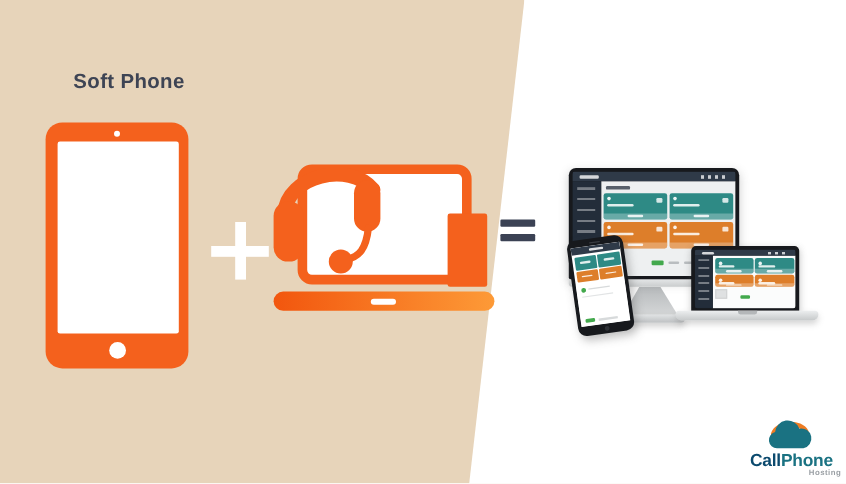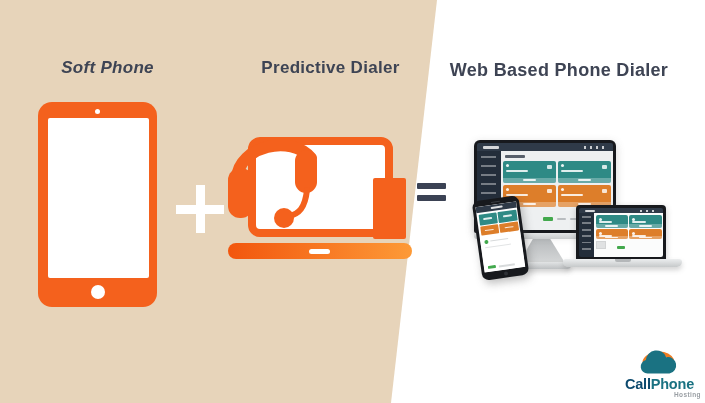--- a/index.html
+++ b/index.html
@@ -7,21 +7,21 @@
   html,body { background:#ffffff; }
   body { font-family:"Liberation Sans", sans-serif; }
   .canvas { position:relative; width:705px; height:403px; background:#ffffff; overflow:hidden; }
 
   
   .beige-bg { position:absolute; inset:0; background:#e7d4ba;
     clip-path:polygon(0 0, 437px 0, 391px 403px, 0 403px); }
 
   .headline { position:absolute; font-size:17px; font-weight:bold; color:#3e4454;
     letter-spacing:.3px; text-align:center; }
-  .h-soft { left:30px; top:58px; width:155px;font-style:italic; }
+  .h-soft { left:30px; top:58px; width:155px; }
   .h-pred { left:248px; top:58px; width:165px; }
   .h-web  { left:448px; top:60px; width:222px; font-size:18px; }
 
   
   .phone-icon { position:absolute; left:38px; top:102px; width:119px; height:205px;
     background:#f4611d; border-radius:14px; }
   .phone-icon .cam { position:absolute; left:50%; top:7px; width:5px; height:5px;
     margin-left:-2.5px; background:#fff; border-radius:50%; }
   .phone-icon .scr { position:absolute; left:10px; right:8px; top:16px; bottom:29px;
     background:#fff; border-radius:2px; }
@@ -157,21 +157,20 @@
     <i class="cam"></i>
     <div class="scr"></div>
     <i class="home"></i>
   </div>
 
   <div class="plus">
     <i class="pv"></i>
       <i class="ph"></i>
   </div>
 
-  <div class="headline h-pred">Predictive Dialer</div>
   <div class="pd-laptop">
     <div class="pd-screen">
       <div class="pd-rect"></div>
     </div>
     <svg class="pd-headset" viewBox="0 0 112 112" xmlns="http://www.w3.org/2000/svg">
       <path d="M 12 38 C 14 6, 66 -6, 86 18" stroke="#f4611d" stroke-width="12" fill="none" stroke-linecap="round"></path>
       <rect x="3" y="28" width="25" height="50" rx="12" fill="#f4611d"></rect>
       <rect x="70" y="10" width="22" height="43" rx="11" fill="#f4611d"></rect>
       <path d="M 82 50 C 80 68, 74 74, 64 76" stroke="#f4611d" stroke-width="6" fill="none" stroke-linecap="round"></path>
       <circle cx="59" cy="78" r="10" fill="#f4611d"></circle>
@@ -179,21 +178,20 @@
     <div class="pd-base">
       <i class="pd-dash"></i>
     </div>
   </div>
 
   <div class="equals">
     <i class="b1"></i>
       <i class="b2"></i>
   </div>
 
-  <div class="headline h-web">Web Based Phone Dialer</div>
 
   <div class="mockup">
 
     <div class="m-neck"></div>
     <div class="m-base"></div>
 
     <div class="monitor">
       <div class="app">
         <div class="a-top">
           <i class="ldash"></i>

